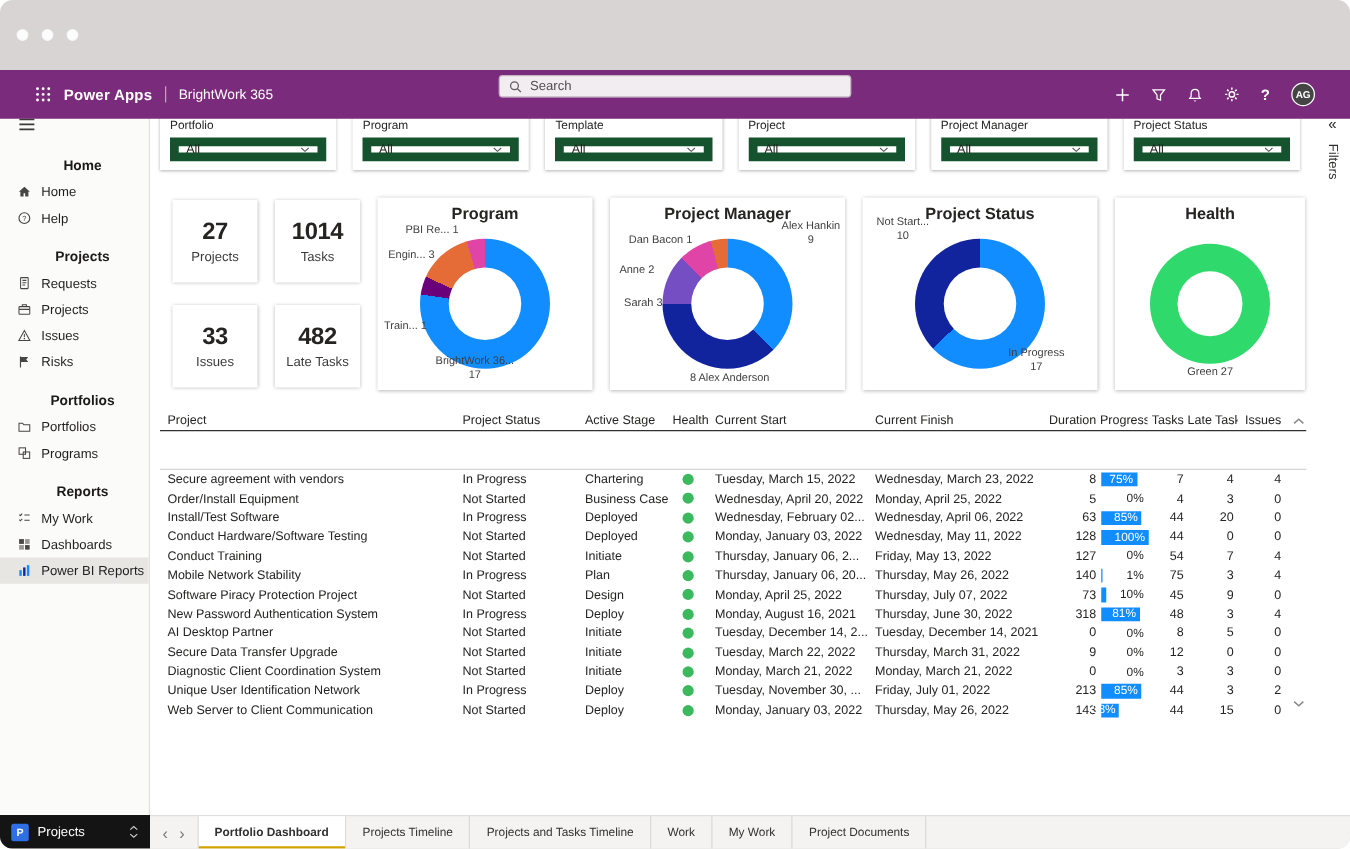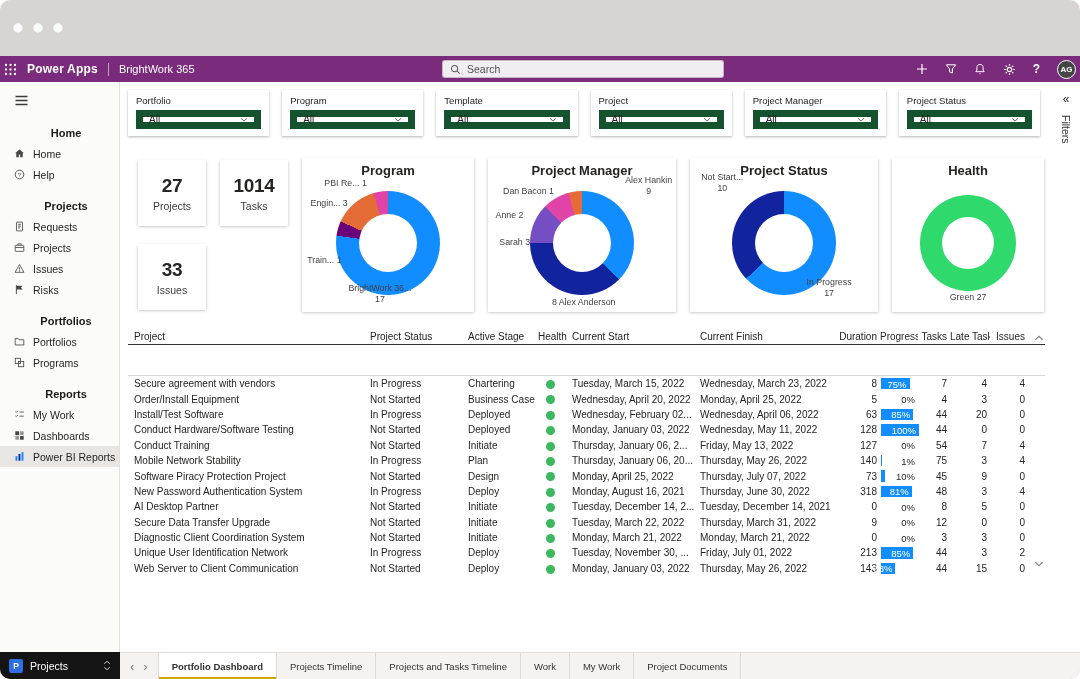--- a/index.html
+++ b/index.html
@@ -5,27 +5,27 @@
   *{margin:0;padding:0;box-sizing:border-box;}
   html,body{width:1080px;height:679px;}
   body{font-family:"Liberation Sans","DejaVu Sans",sans-serif;background:#fff;color:#252423;}
   .screen{position:relative;width:1080px;height:679px;background:#d7d4d3;border-radius:10px;overflow:hidden;}
 
   
   .windots{position:absolute;top:23px;left:13px;display:flex;gap:10px;}
   .windots span{width:10px;height:10px;border-radius:50%;background:#fcfcfc;box-shadow:inset 0 0 1px rgba(0,0,0,.25);}
 
   
-  .appbar{position:absolute;top:56px;left:0;right:0;height:26px;background:var(--brand-purple,#7B2B7B);display:flex;align-items:center;padding:0 4px;color:#fff;z-index:5;}
+  .appbar{position:absolute;top:56px;left:0;right:0;height:39px;background:var(--brand-purple,#7B2B7B);display:flex;align-items:center;padding:0 28px;color:#fff;z-index:5;}
   .hic{display:inline-flex;align-items:center;justify-content:center;color:#fff;}
   .waffle{margin-right:10px;}
   .app-name{font-size:12px;font-weight:700;letter-spacing:.2px;cursor:pointer;}
   .hdr-div{width:1px;height:13px;background:rgba(255,255,255,.55);margin:0 10px;}
   .env-name{font-size:11px;cursor:pointer;}
-  .searchbox{position:absolute;left:50%;top:4px;transform:translateX(-50%);width:282px;height:18px;background:#f2edf1;border-radius:3px;display:flex;align-items:center;padding:0 8px;gap:6px;box-shadow:inset 0 0 0 1px rgba(60,20,60,.25);cursor:text;margin-left:43px;}
+  .searchbox{position:absolute;left:50%;top:4px;transform:translateX(-50%);width:282px;height:18px;background:#f2edf1;border-radius:3px;display:flex;align-items:center;padding:0 8px;gap:6px;box-shadow:inset 0 0 0 1px rgba(60,20,60,.25);cursor:text;}
   .searchbox .ph{font-size:10.5px;color:#514d51;}
   .hdr-right{margin-left:auto;display:flex;align-items:center;gap:17px;}
   .qmark{font-size:12px;font-weight:700;}
   .avatar{width:19px;height:19px;border-radius:50%;background:var(--avatar-bg,#454545);border:1px solid #fff;font-size:8px;font-weight:700;display:flex;align-items:center;justify-content:center;cursor:pointer;}
 
   
   .sidebar{position:absolute;left:0;top:82px;width:120px;bottom:27px;background:#fbfbfa;border-right:1px solid #e3e1df;overflow:hidden;z-index:4;text-align:center;}
   .hamburger{padding:10px 0 2px 13px;cursor:pointer;width:30px;}
   .sb-section{margin-top:12px;}
   .sb-head{font-size:11px;font-weight:700;color:#1b1a19;padding:3px 0 4px 13px;}
@@ -384,20 +384,24 @@
             <span class="l">Projects</span>
           </div>
           <div class="card kpi">
             <span class="v">1014</span>
             <span class="l">Tasks</span>
           </div>
           <div class="card kpi">
             <span class="v">33</span>
             <span class="l">Issues</span>
           </div>
+          <div class="card kpi">
+            <span class="v">482</span>
+            <span class="l">Late Tasks</span>
+          </div>
         </div>
     <div class="card donut-card dc0">
           <div class="donut-title">Program</div>
           <div class="donut" style="background: conic-gradient(rgb(17, 141, 255) 0deg, rgb(17, 141, 255) 278.182deg, rgb(107, 0, 123) 278.182deg, rgb(107, 0, 123) 294.545deg, rgb(230, 108, 55) 294.545deg, rgb(230, 108, 55) 343.636deg, rgb(224, 68, 167) 343.636deg, rgb(224, 68, 167) 360deg);">
             <div class="hole"></div>
           </div>
           <div class="callout" style="left: 13%; top: 13%;">PBI Re... 1</div>
           <div class="callout" style="left: 5%; top: 26%;">Engin... 3</div>
           <div class="callout" style="left: 3%; top: 63%;">Train... 1</div>
           <div class="callout" style="left: 27%; top: 81%;">BrightWork 36...

